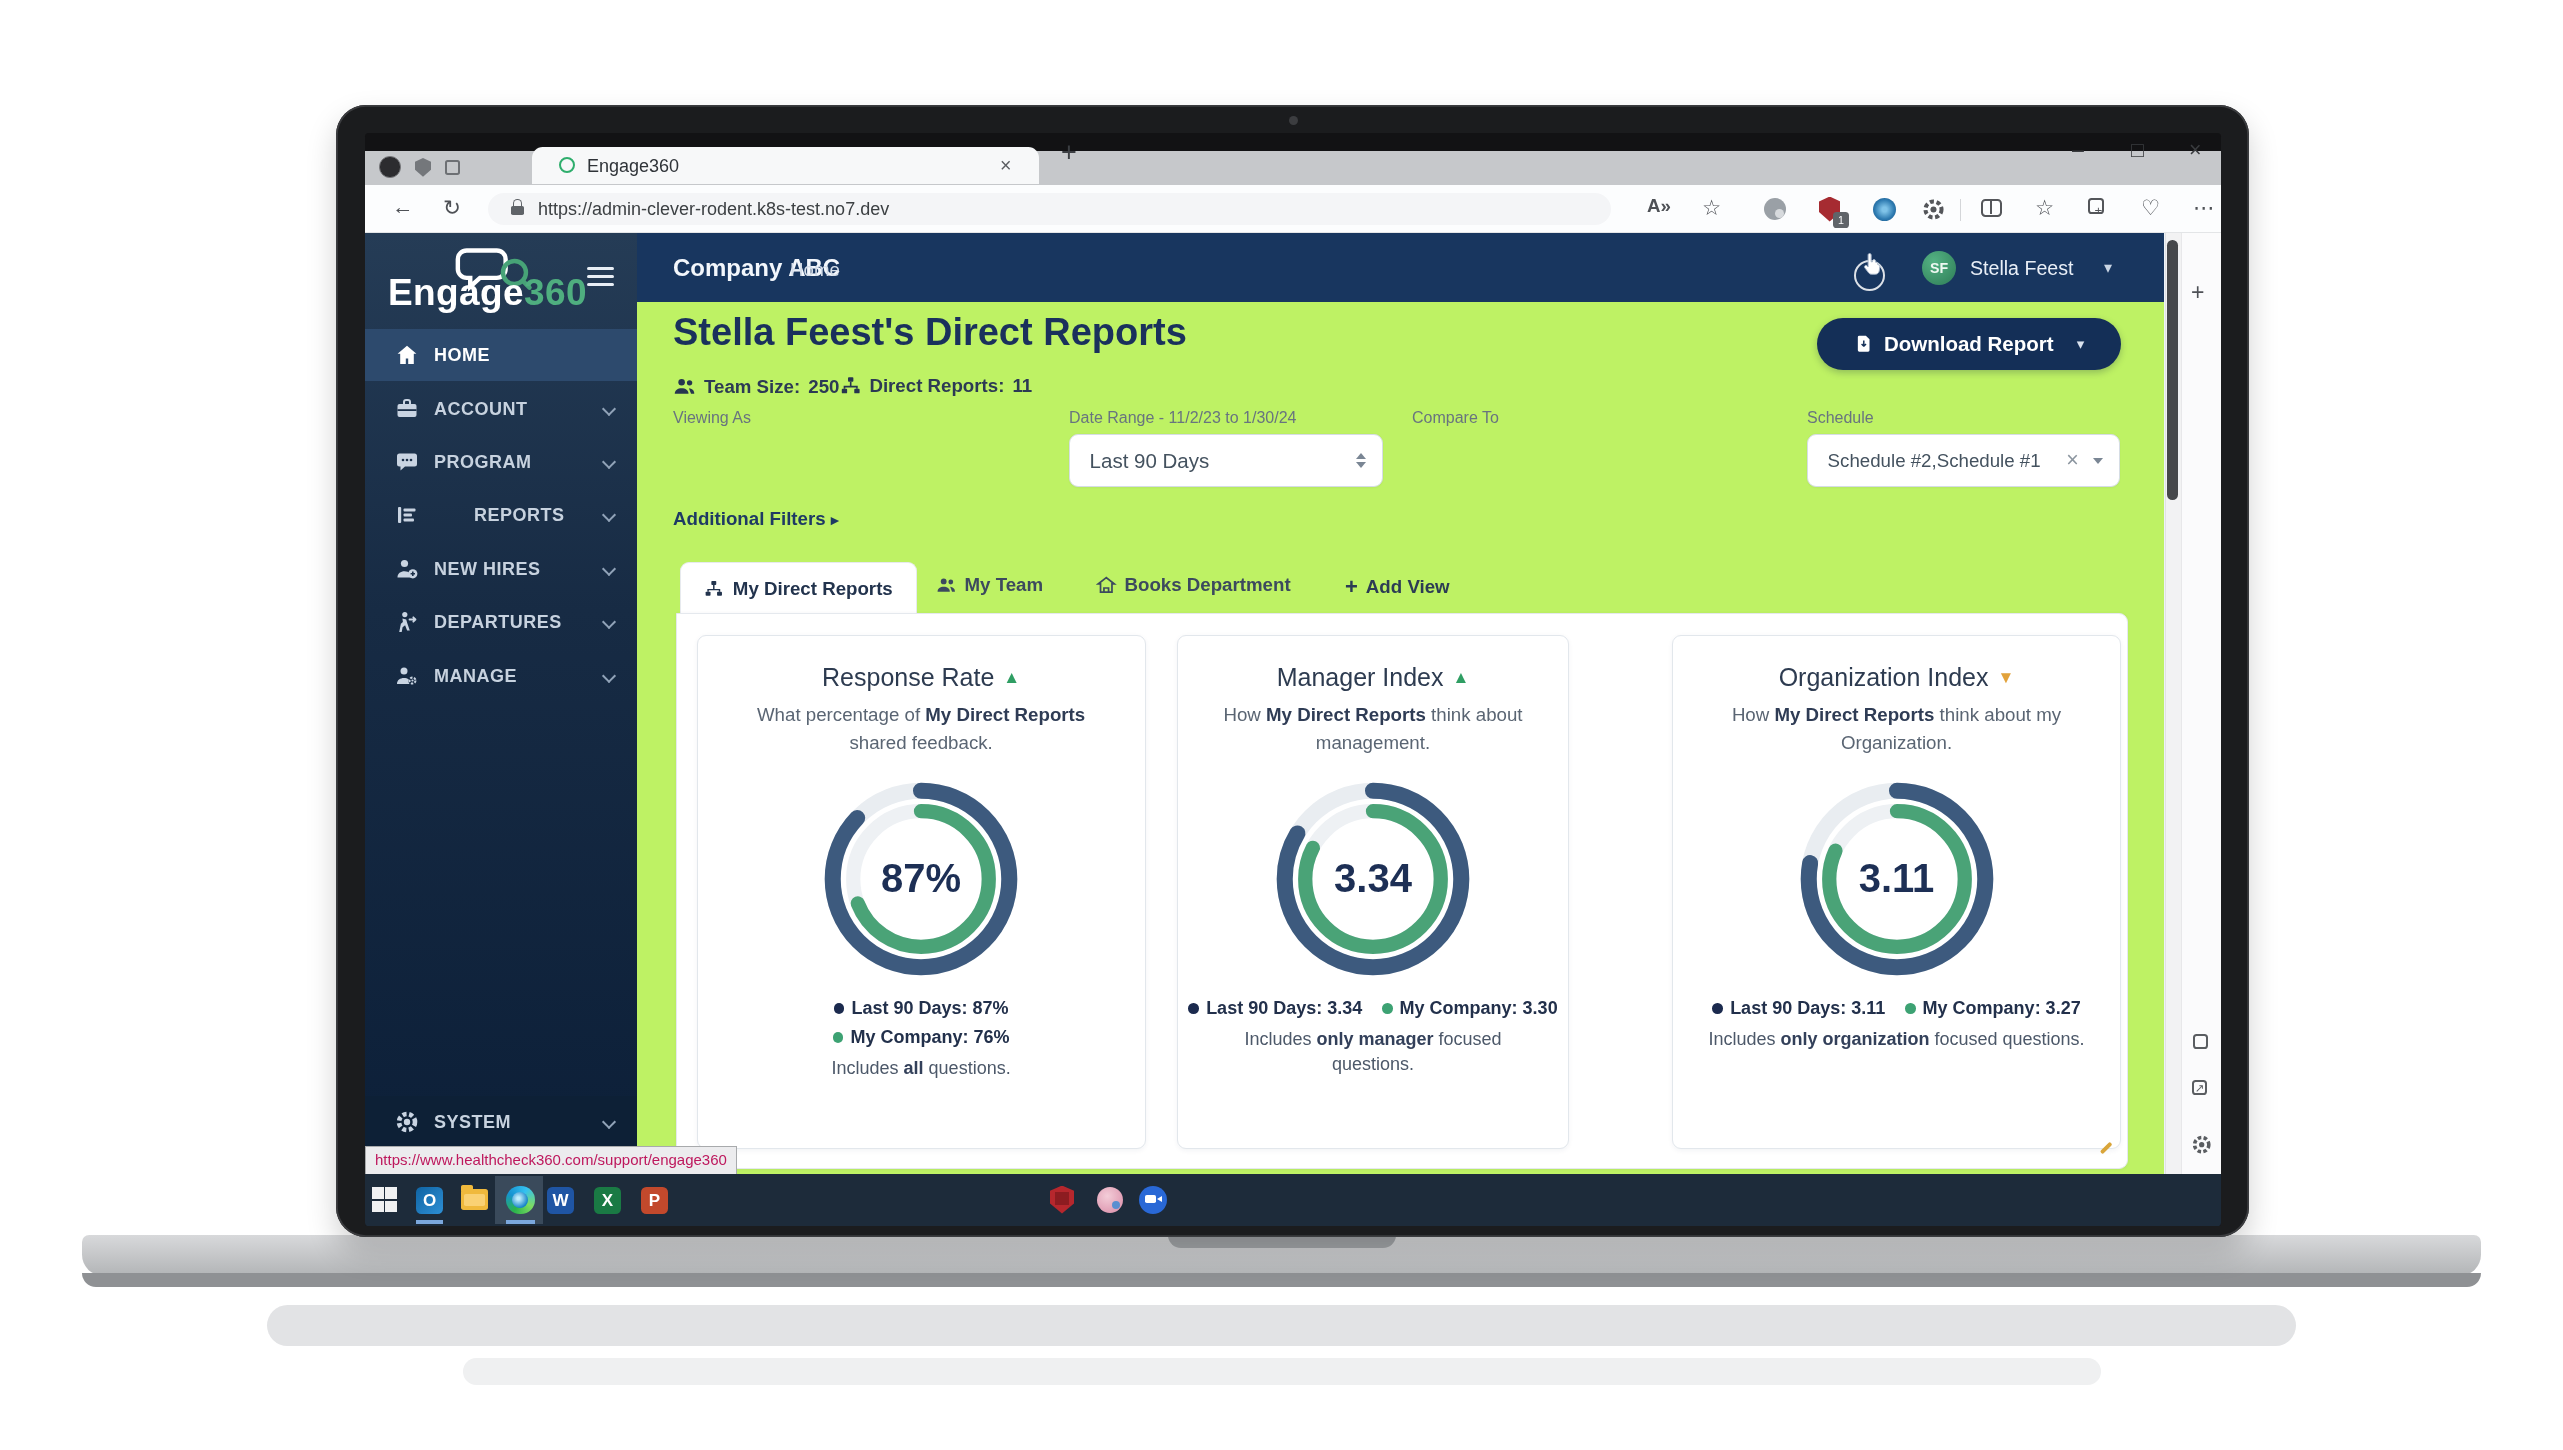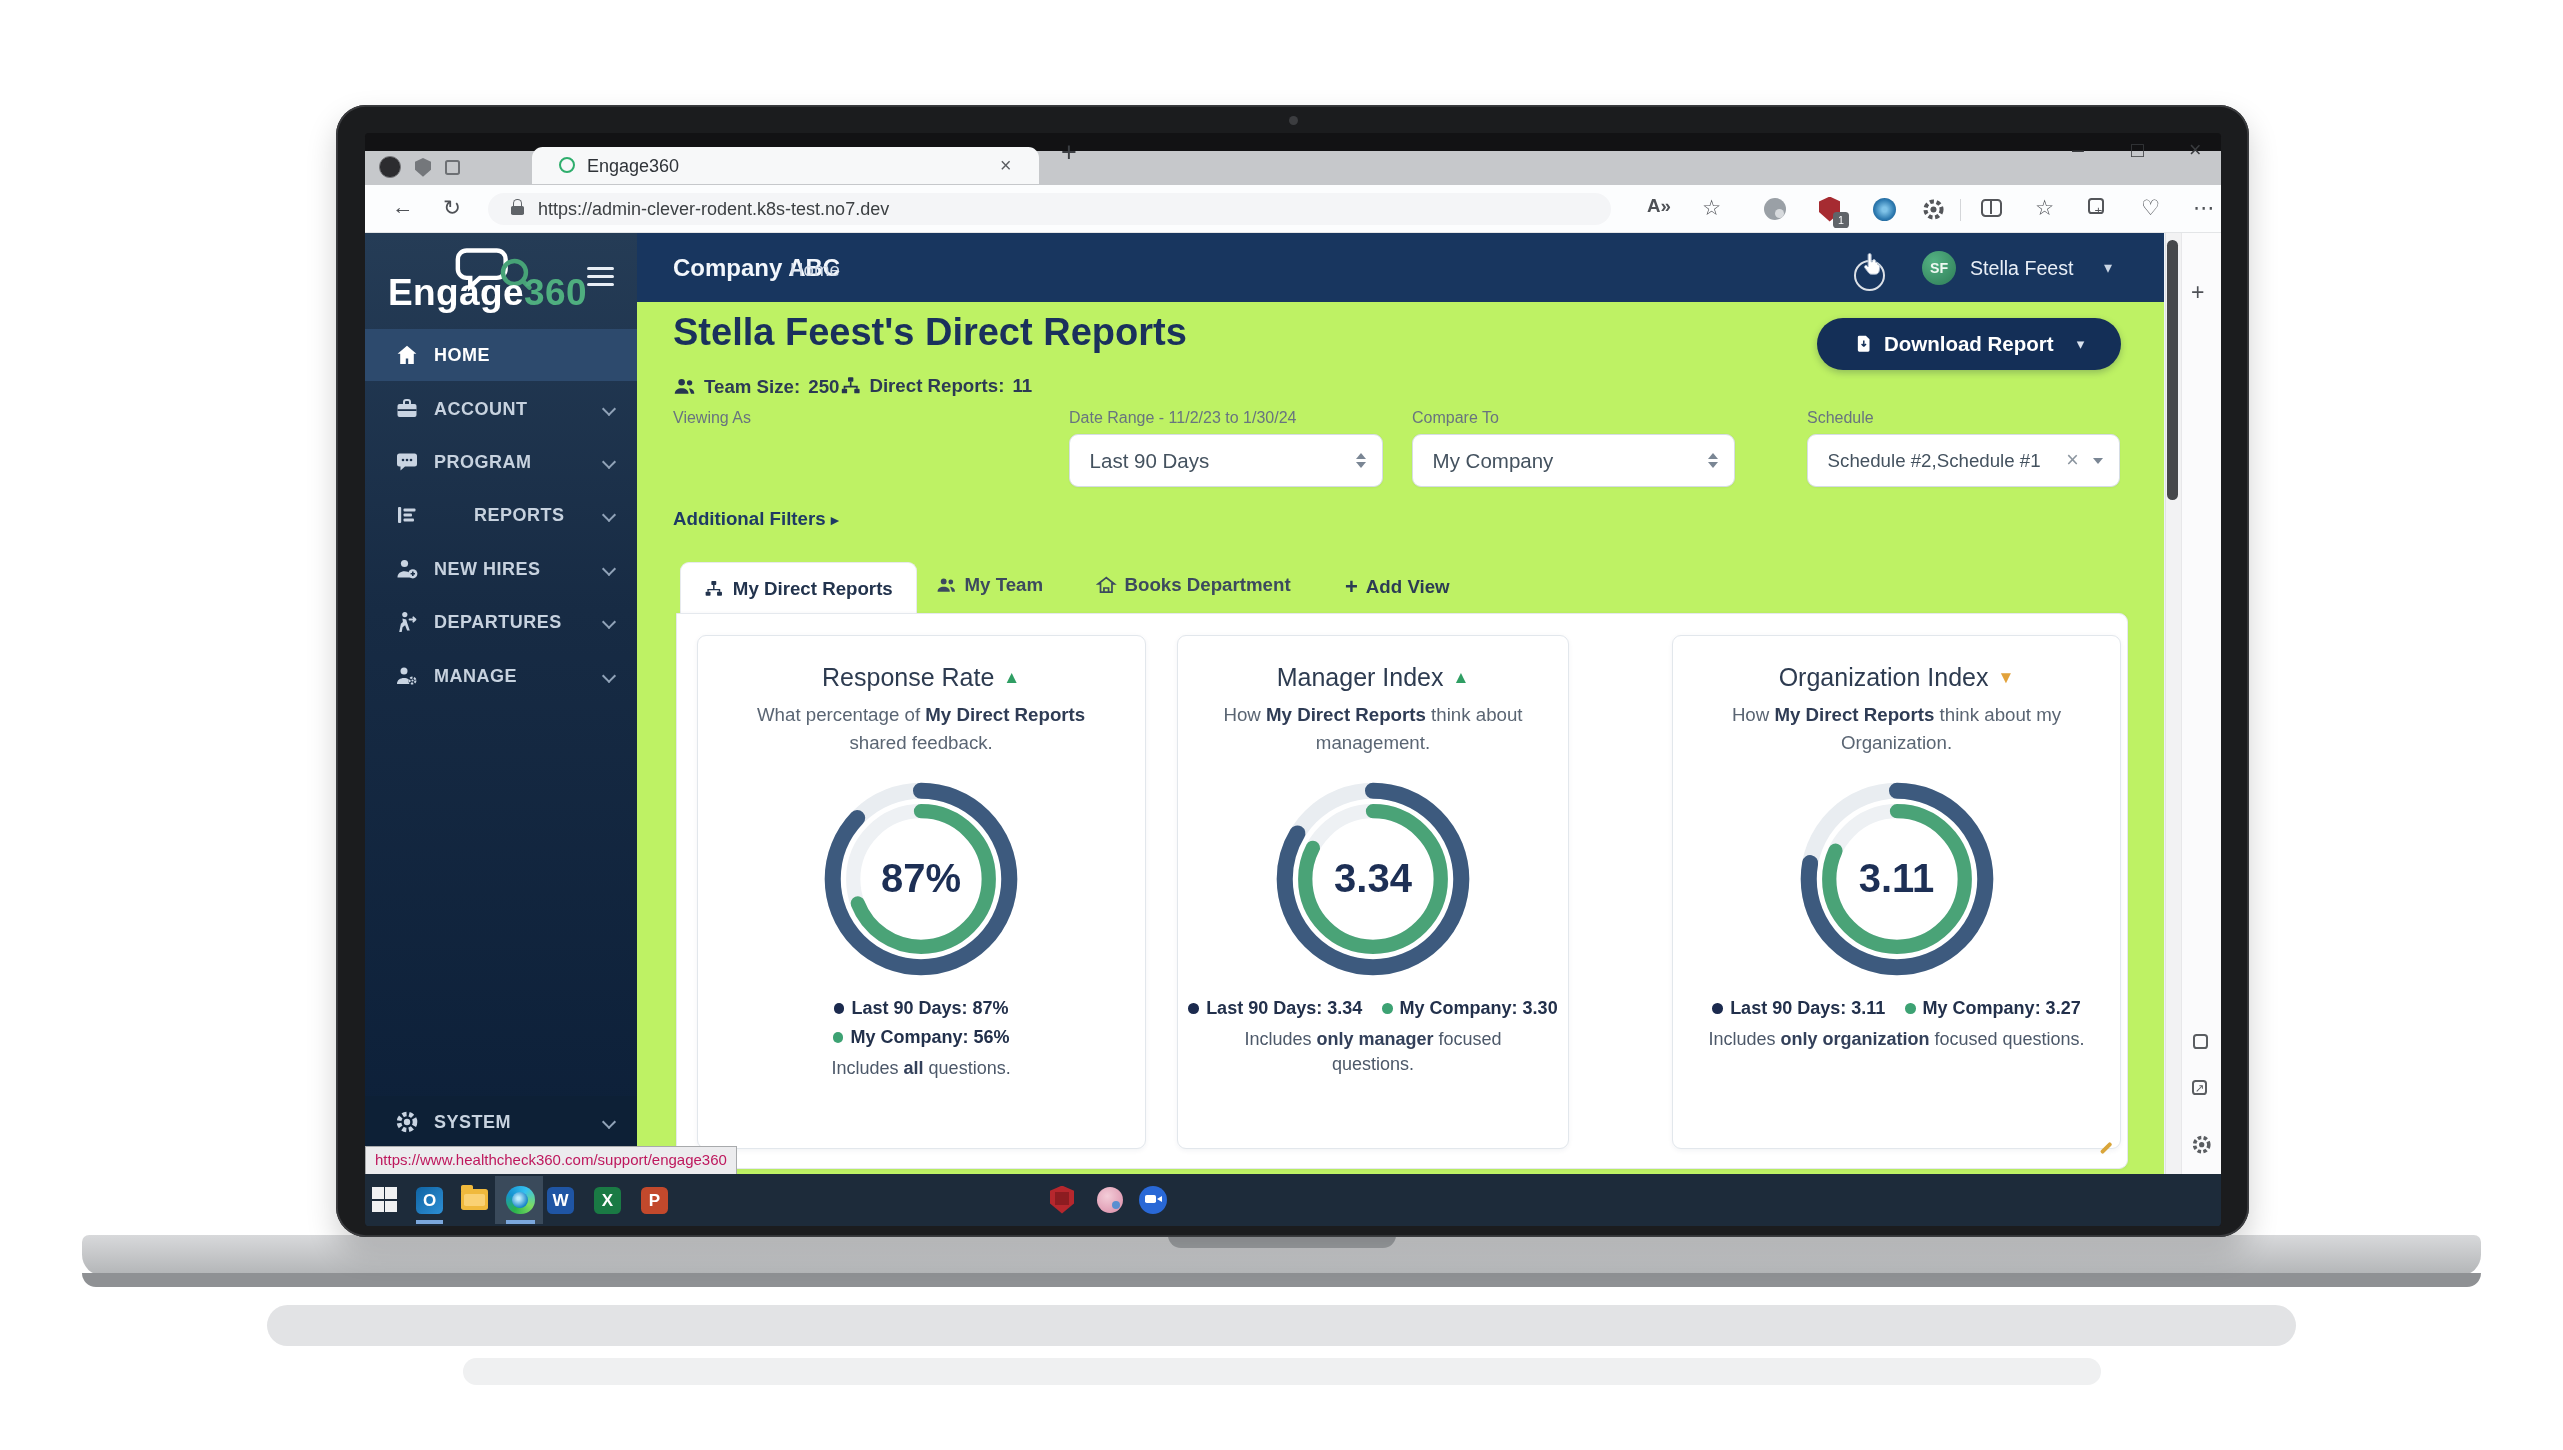--- a/index.html
+++ b/index.html
@@ -335,27 +335,20 @@
       <span class="abs flabel" style="left:775px;">Compare To</span>
       <span class="abs flabel" style="left:1170px;">Schedule</span>
 
       <div class="abs fbox" style="left:432px;width:314px;">
         <span class="val">Last 90 Days</span>
         <span class="sorter">
             <i class="tri-u"></i>
             <i class="tri-d"></i>
           </span>
       </div>
-      <div class="abs fbox" style="left:775px;width:323px;">
-        <span class="val">My Company</span>
-        <span class="sorter">
-            <i class="tri-u"></i>
-            <i class="tri-d"></i>
-          </span>
-      </div>
       <div class="abs fbox" style="left:1170px;width:313px;">
         <span class="val" style="font-size:18.7px;">Schedule #2,Schedule #1</span>
         <span class="fclear">×</span>
         <i class="tri-d"></i>
       </div>
 
       <div class="abs addf">
         <span>Additional Filters</span><span class="crt">▸</span>
       </div>
 
@@ -405,21 +398,21 @@
             </svg>
             <div class="donut-center">87%</div>
           </div>
           <div class="legend stacked">
             <div class="litem">
                 <span class="dot navy"></span>
                 <span>Last 90 Days: 87%</span>
               </div>
             <div class="litem">
                 <span class="dot green"></span>
-                <span>My Company: 56%</span>
+                <span>My Company: 76%</span>
               </div>
           </div>
           <div class="card-note"><span>Includes </span><b>all</b><span> questions.</span></div>
         </div>
 
         <div class="abs card" style="left:500px;width:392px;">
           <div class="card-title">
               <span>Manager Index</span>
               <span class="trend-up">▲</span>
             </div>

